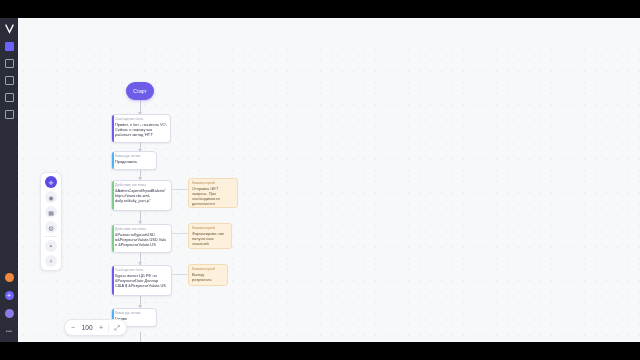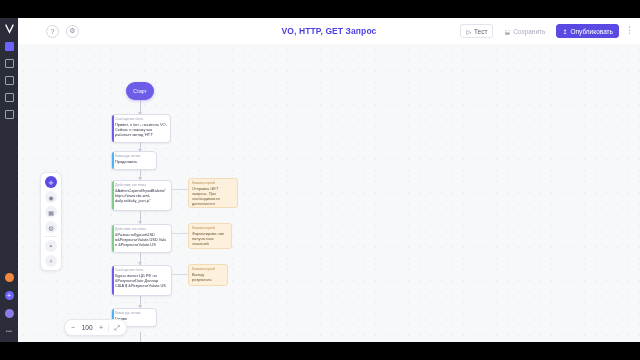--- a/index.html
+++ b/index.html
@@ -106,42 +106,20 @@
         </div>
       <div class="rail-badge">
           <span class="dot avatar"></span>
         </div>
       <div class="rail-badge">
         <span style="color:#9fa2b4;font-size:6px;">•••</span>
       </div>
     </div>
   </div>
 
-  <div id="header">
-    <div class="hdr-left">
-      <div class="circ">?</div>
-      <div class="circ">⚙</div>
-    </div>
-    <div id="hdr-title">VO, HTTP, GET Запрос</div>
-    <div class="hdr-right">
-      <div class="btn">
-        <span class="gl">▷</span>
-        <span>Тест</span>
-      </div>
-      <div class="btn ghost">
-        <span class="gl">⬓</span>
-        <span>Сохранить</span>
-      </div>
-      <div class="btn primary">
-        <span class="gl">↥</span>
-        <span>Опубликовать</span>
-      </div>
-      <div class="kebab">⋮</div>
-    </div>
-  </div>
 
   <div id="tools">
     <div class="tool sel">
         <span>▣</span>
       </div>
     <div class="tool">
         <span>↗</span>
       </div>
     <div class="tool">
         <span>T</span>

